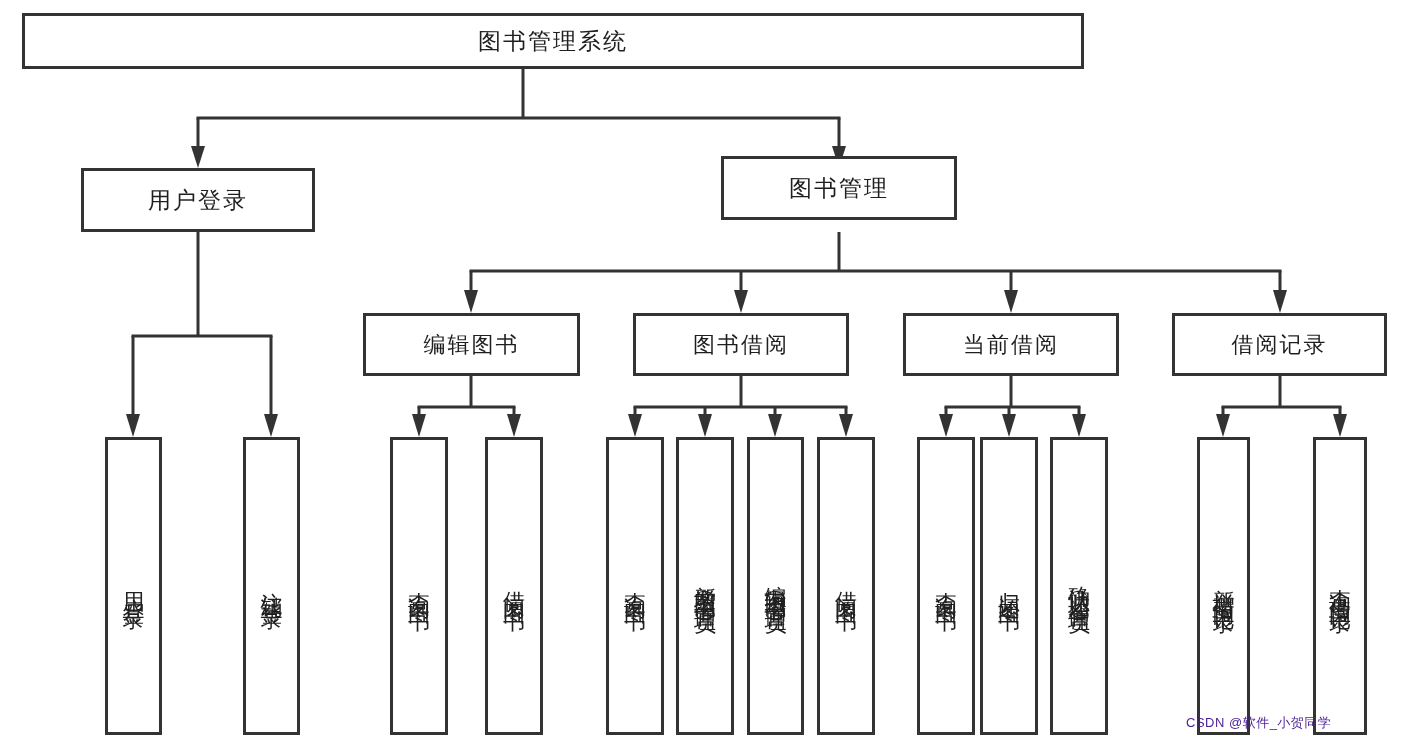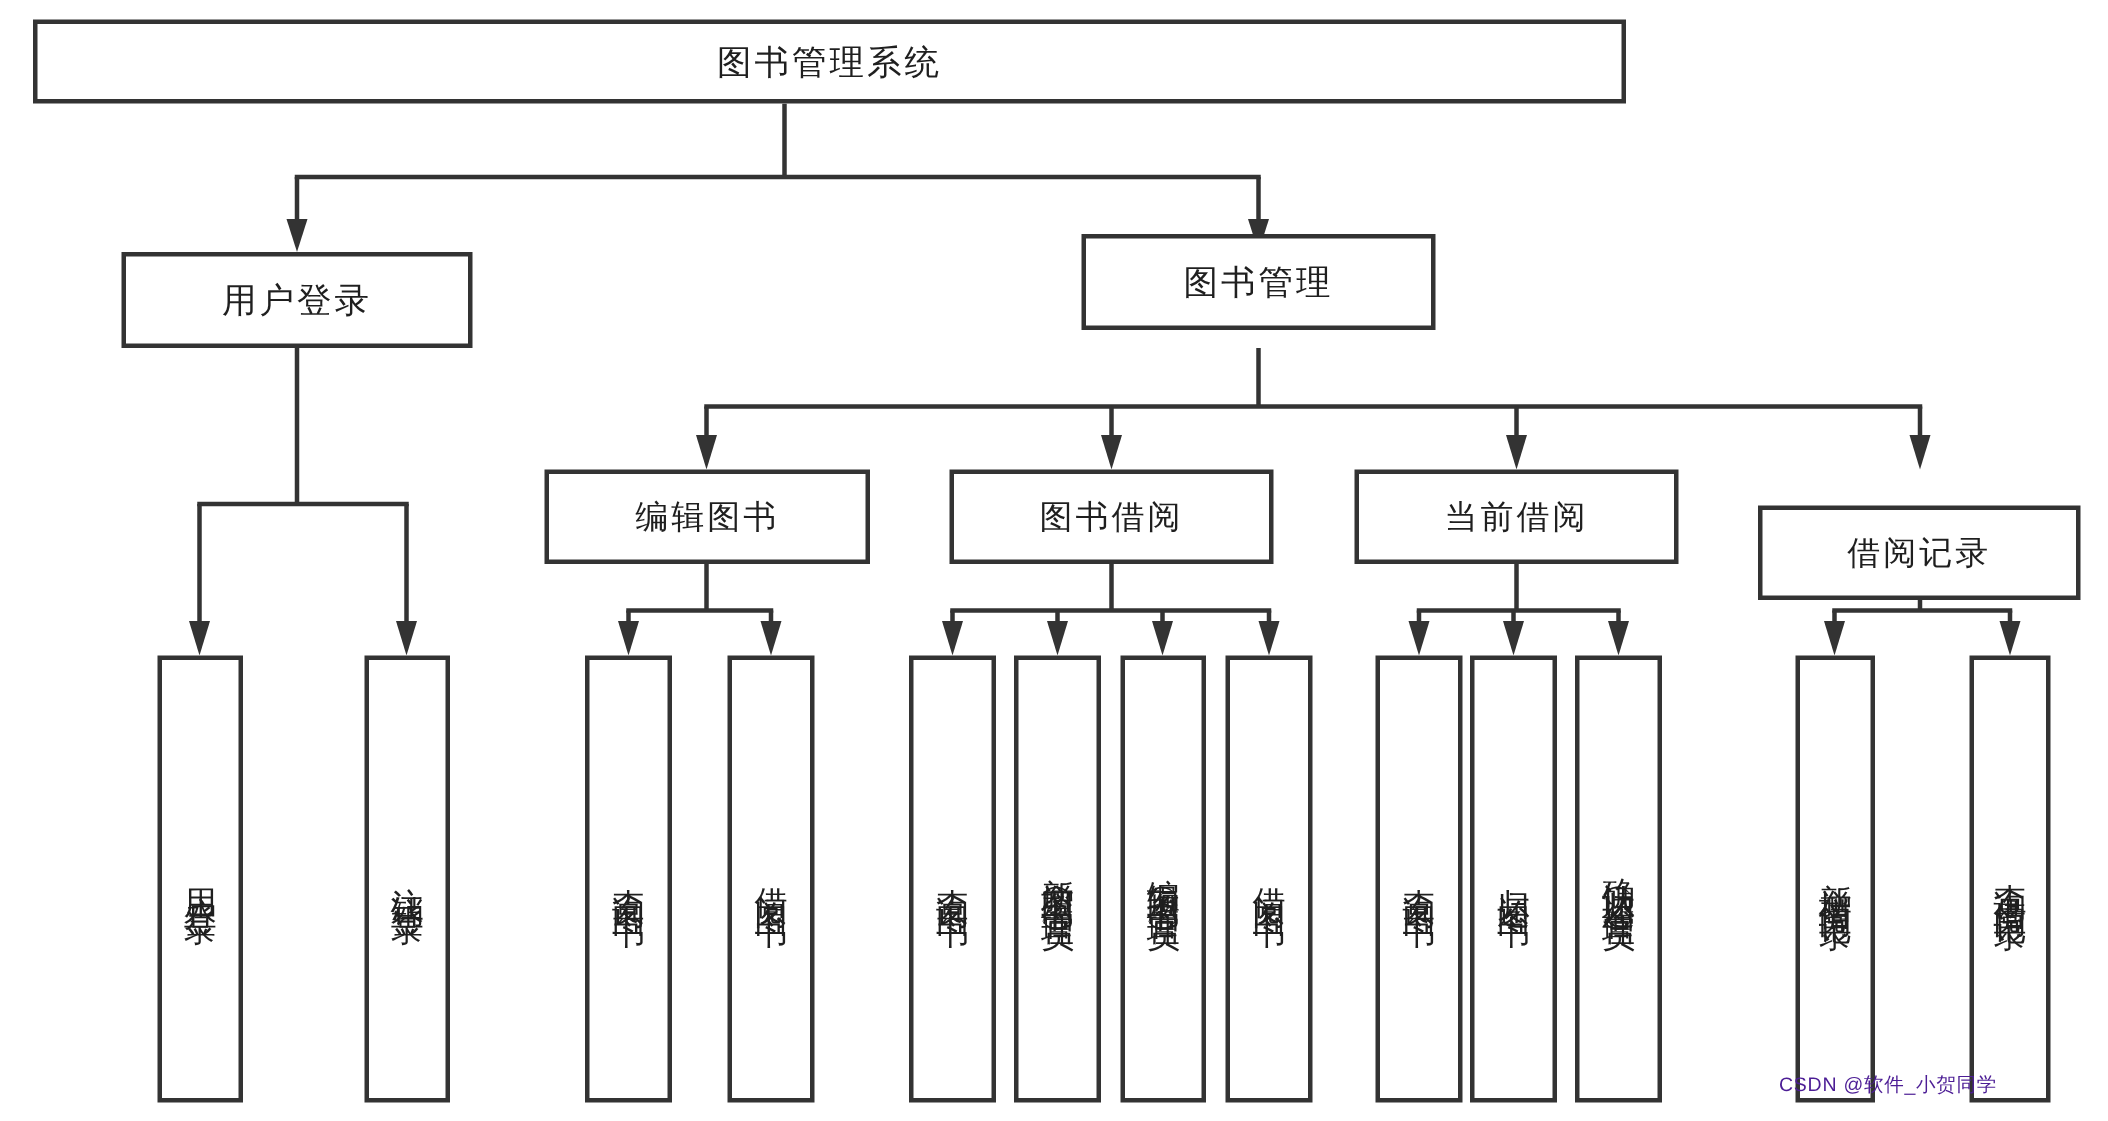--- a/index.html
+++ b/index.html
@@ -114,21 +114,21 @@
   </svg>
 
   <div class="hbox" style="left:22px;top:13px;width:1062px;height:56px;">图书管理系统</div>
 
   <div class="hbox" style="left:81px;top:168px;width:234px;height:64px;">用户登录</div>
   <div class="hbox" style="left:721px;top:156px;width:236px;height:64px;">图书管理</div>
 
   <div class="hbox" style="left:363px;top:313px;width:217px;height:63px;font-size:22px;">编辑图书</div>
   <div class="hbox" style="left:903px;top:313px;width:216px;height:63px;font-size:22px;">当前借阅</div>
   <div class="hbox" style="left:633px;top:313px;width:216px;height:63px;font-size:22px;">图书借阅</div>
-  <div class="hbox" style="left:1172px;top:313px;width:215px;height:63px;font-size:22px;margin-top:24px;">借阅记录</div>
+  <div class="hbox" style="left:1172px;top:313px;width:215px;height:63px;font-size:22px;">借阅记录</div>
 
   <div class="vbox leaf-row" style="left:105px;width:57px;">用户登录</div>
   <div class="vbox leaf-row" style="left:243px;width:57px;">注销登录</div>
 
   <div class="vbox leaf-row" style="left:390px;width:58px;">查询图书</div>
   <div class="vbox leaf-row" style="left:485px;width:58px;">借阅图书</div>
 
   <div class="vbox leaf-row" style="left:606px;width:58px;">查询图书</div>
   <div class="vbox leaf-row" style="left:676px;width:58px;letter-spacing:4px;">新增图书（管理员）</div>
   <div class="vbox leaf-row" style="left:747px;width:57px;letter-spacing:4px;">编辑图书（管理员）</div>

